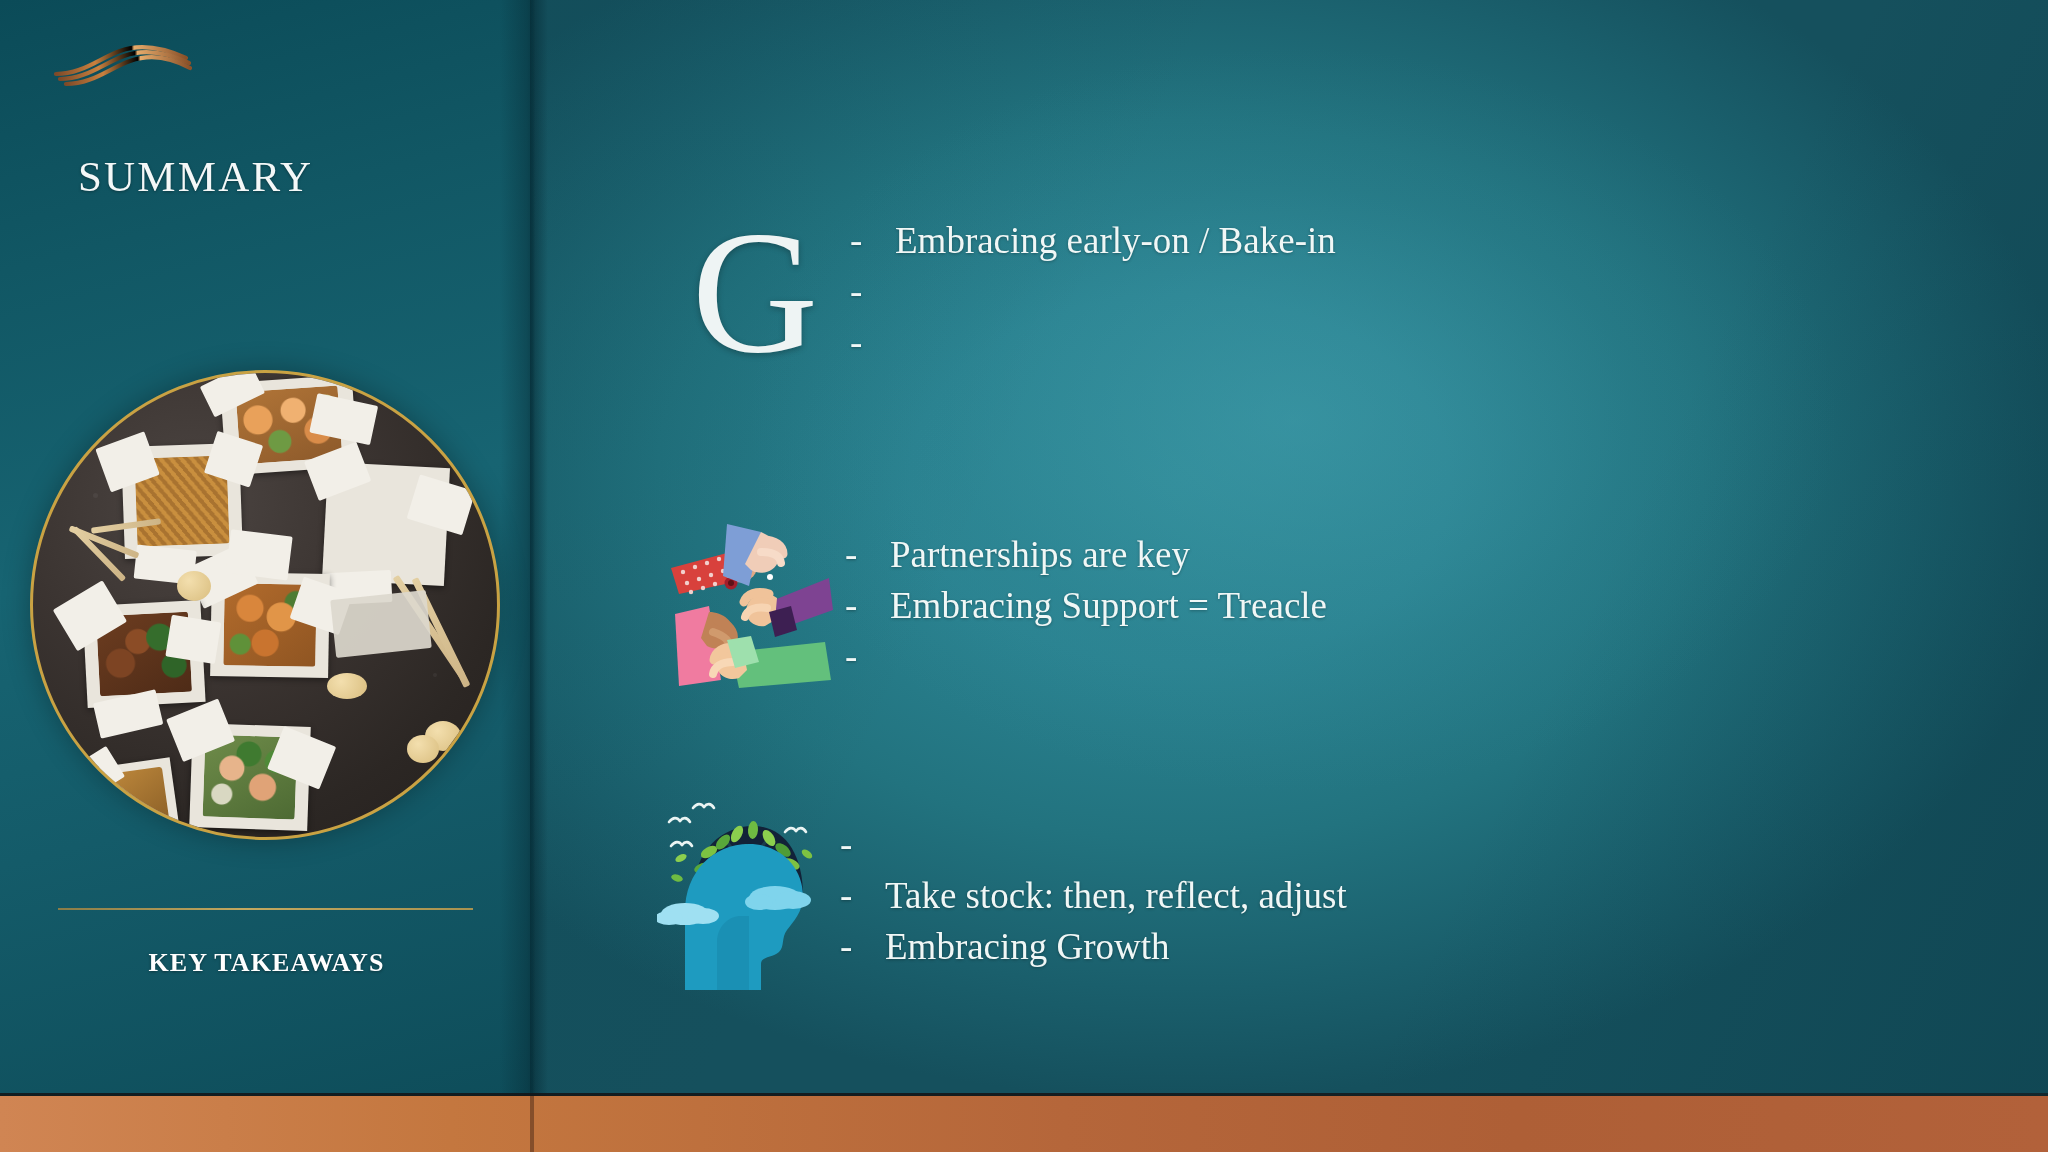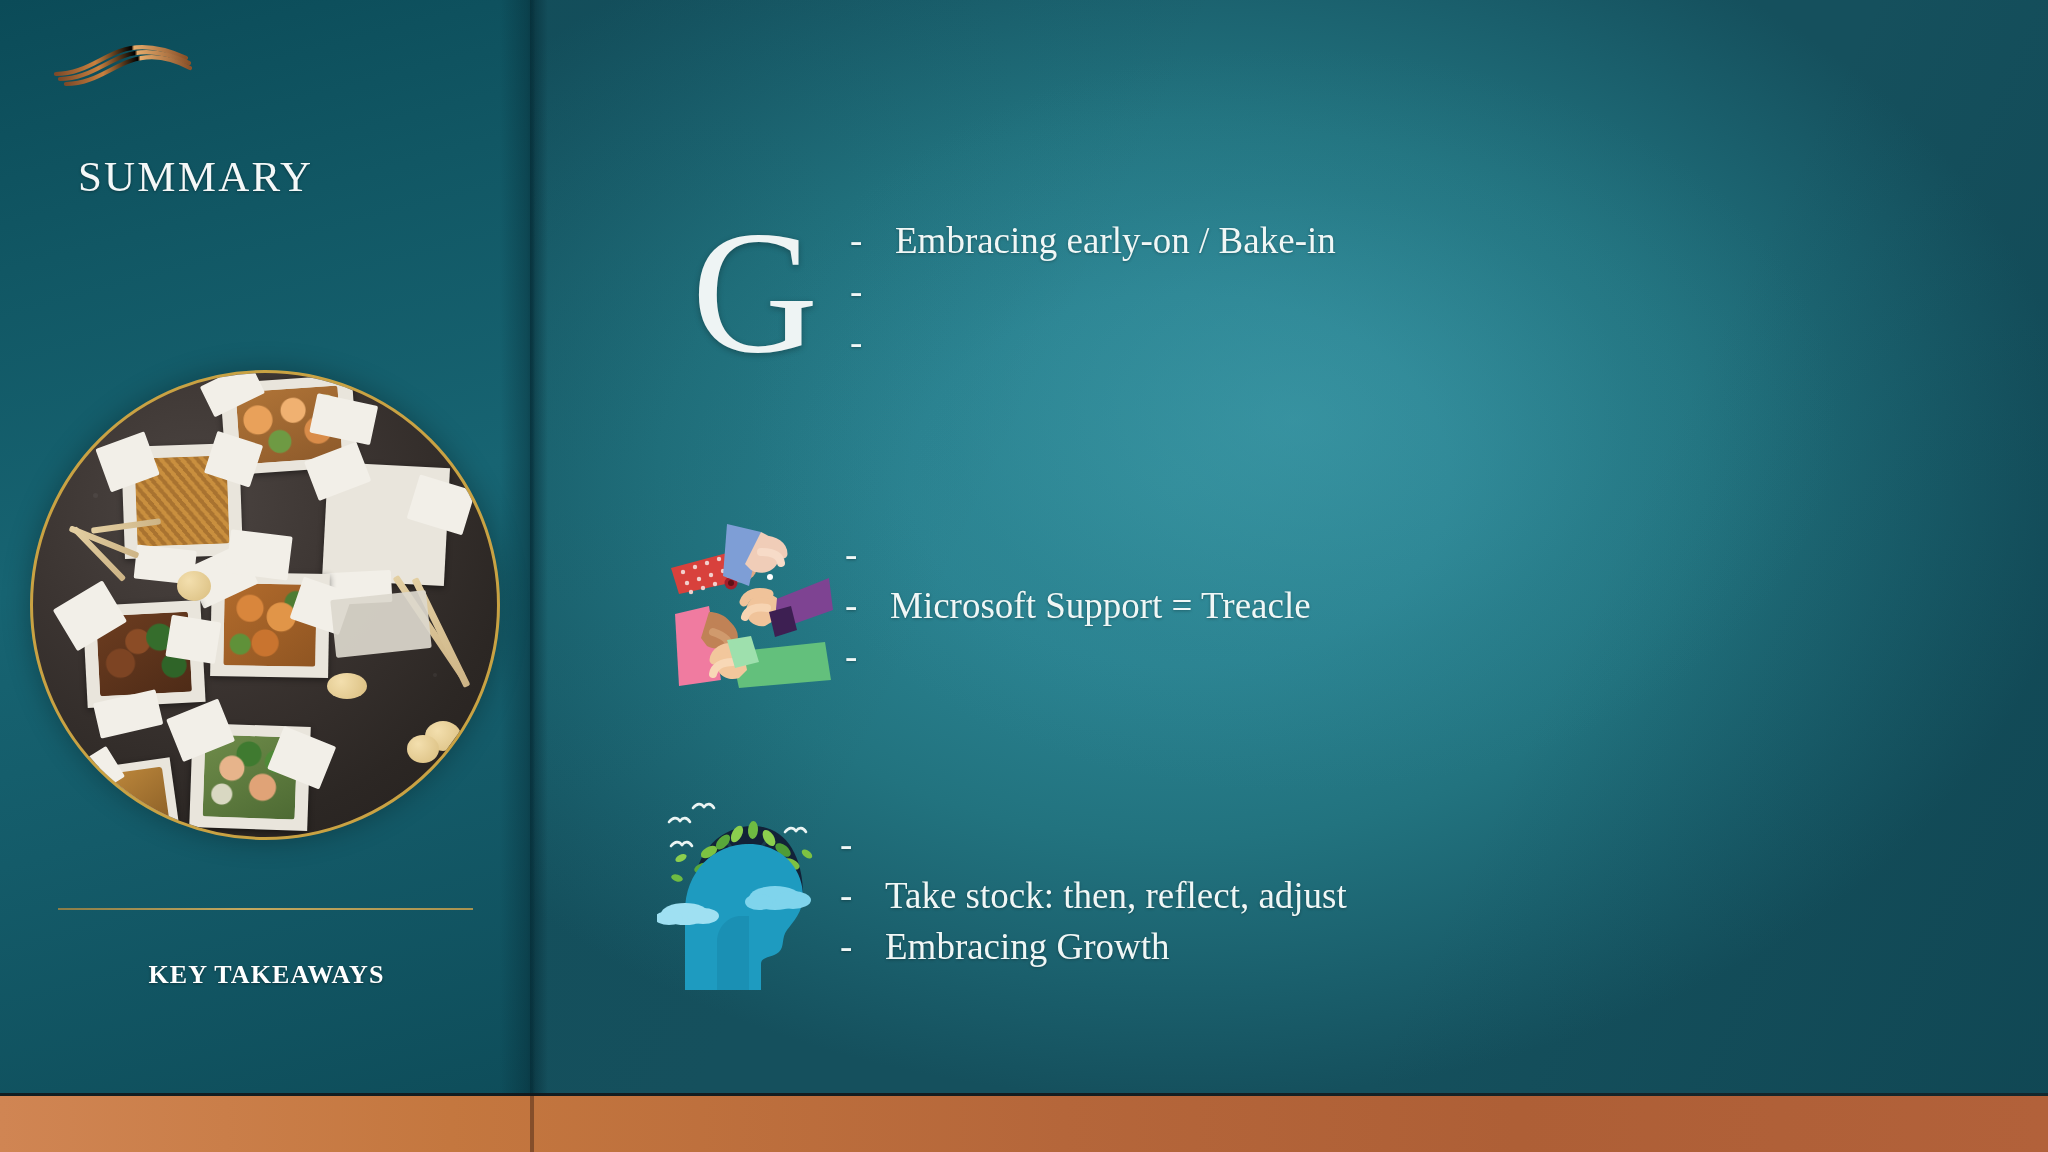--- a/index.html
+++ b/index.html
@@ -78,21 +78,20 @@
   .cookie{position:absolute;border-radius:50%;background:radial-gradient(circle at 35% 32%,#f3dfae,#d9bd7e);}
   .divider{
     position:absolute;left:58px;top:908px;width:415px;height:2px;
     background:linear-gradient(90deg,#8a7c47,#c3a85f 45%,#a8924f 100%);
   }
   .side-sub{
     position:absolute;left:0;top:948px;width:533px;text-align:center;
     color:#ffffff;font-size:26px;font-weight:bold;letter-spacing:1.1px;
     font-family:"Liberation Serif","DejaVu Serif",serif;
     text-shadow:0 1px 3px rgba(0,0,0,.4);
-    margin-top:12px;
   }
 
   
   .row{position:absolute;display:flex;align-items:center;}
   .row-icon{width:190px;display:flex;align-items:center;justify-content:center;}
   .bullets{display:flex;flex-direction:column;}
   .bullet{
     display:flex;align-items:baseline;
     color:#f0f7f6;font-size:37px;line-height:51px;
     font-family:"Liberation Serif","DejaVu Serif",serif;
@@ -321,24 +320,25 @@
           <path d="M78,130 C66,124 54,130 52,142 C50,154 62,162 74,158 L82,150 Z" fill="#f2c79c"></path>
           <path d="M70,128 C58,126 50,132 49,140" stroke="#f2c79c" stroke-width="9" fill="none" stroke-linecap="round"></path>
           <path d="M68,142 C56,142 49,147 48,154" stroke="#f8d8b6" stroke-width="8" fill="none" stroke-linecap="round"></path>
           <path d="M62,120 L86,116 L94,142 L70,148 Z" fill="#9ee0ad"></path>
         </g>
       </svg>
     </div>
     <div class="bullets">
       <div class="bullet">
         <span class="dash">-</span>
-      </div>
-      <div class="bullet">
-        <span class="dash">-</span>
-        <span>Microsoft Support = Treacle</span>
+        <span>Partnerships are key</span>
+      </div>
+      <div class="bullet">
+        <span class="dash">-</span>
+        <span>Embracing Support = Treacle</span>
       </div>
       <div class="bullet">
         <span class="dash">-</span>
       </div>
     </div>
   </div>
 
   <div class="row row3">
     <div class="row-icon">
       <svg width="176" height="190" viewBox="0 0 176 190">

